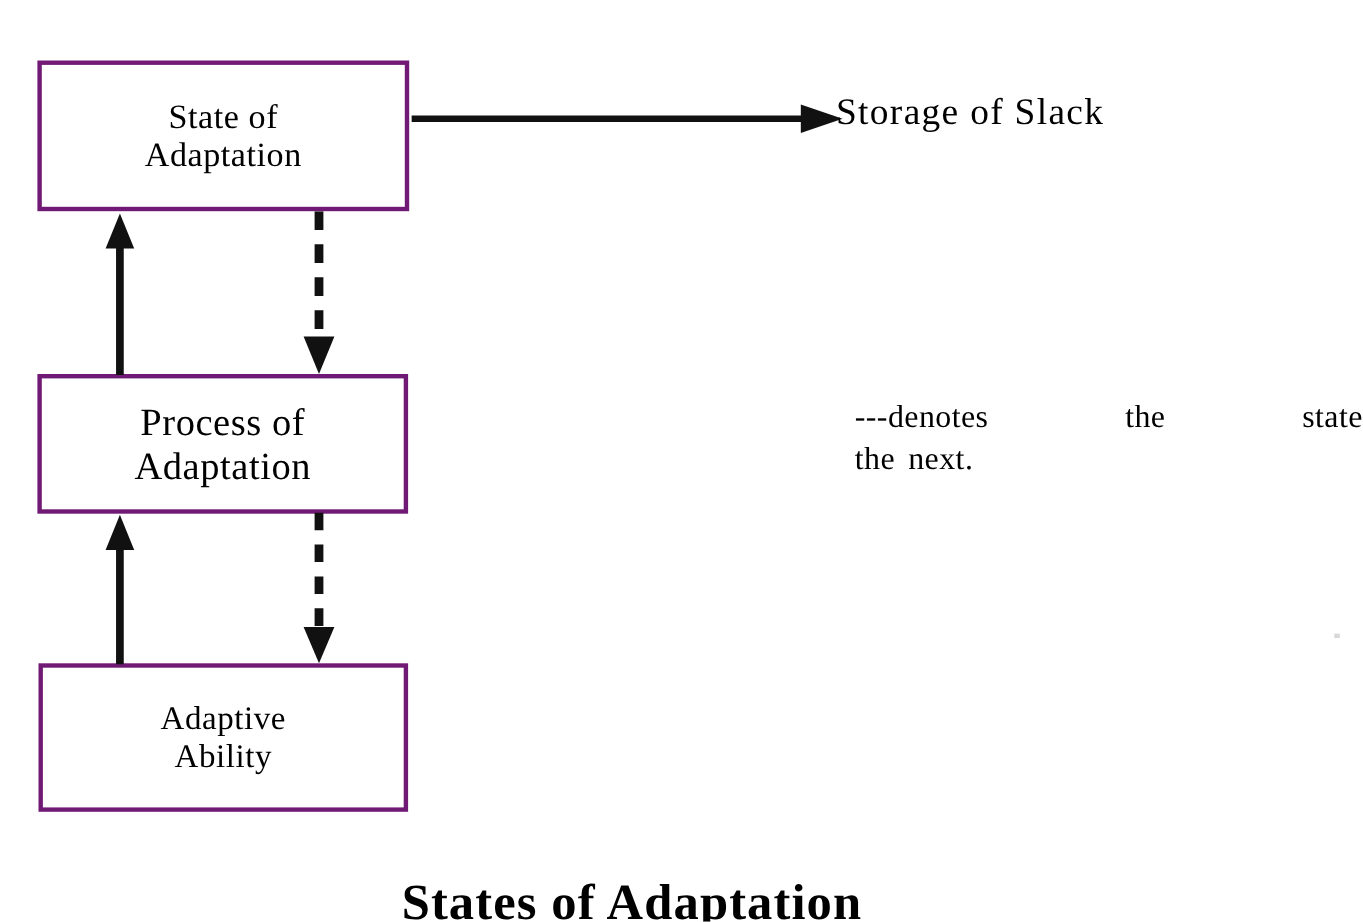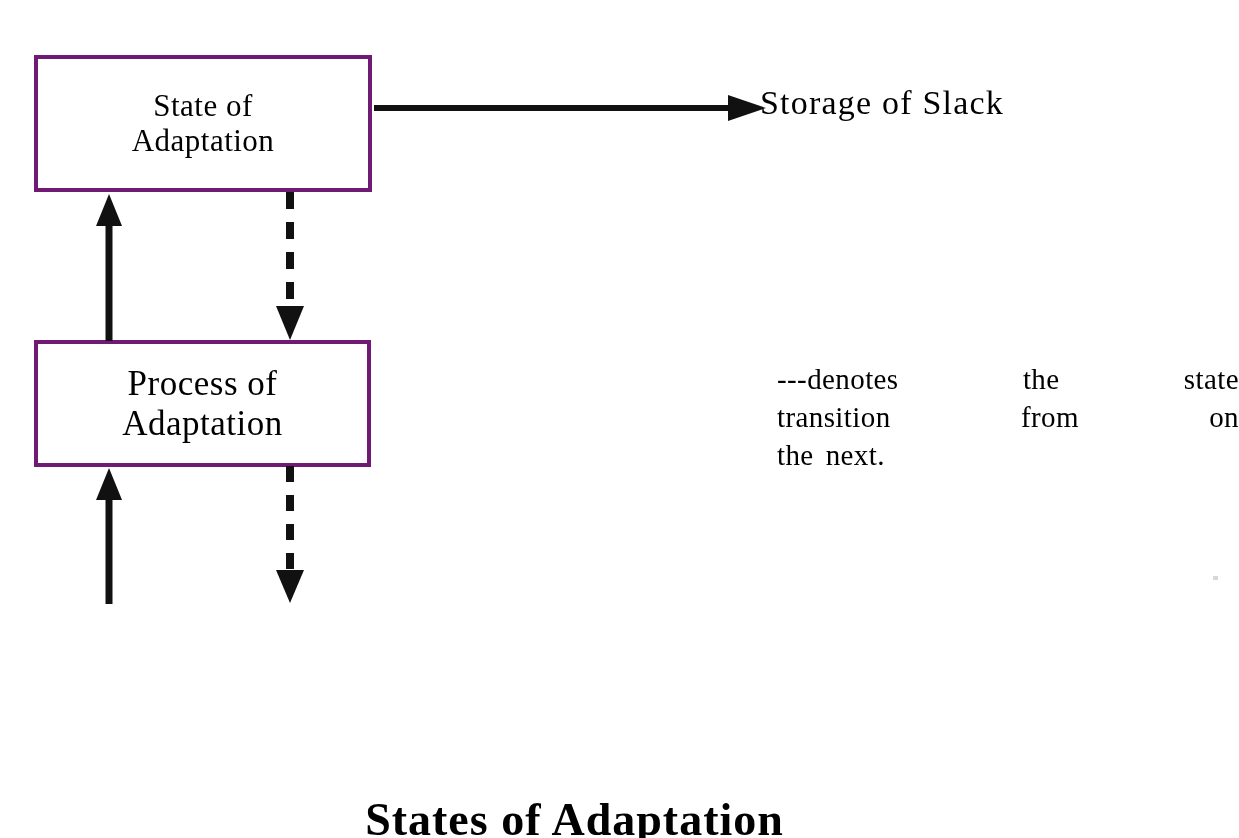--- a/index.html
+++ b/index.html
@@ -148,20 +148,24 @@
   <div class="node-box" id="box-state">
     <span class="node-line">State of</span>
     <span class="node-line">Adaptation</span>
   </div>
 
   <div class="node-box" id="box-process">
     <span class="node-line">Process of</span>
     <span class="node-line">Adaptation</span>
   </div>
 
+  <div class="node-box" id="box-ability">
+    <span class="node-line">Adaptive</span>
+    <span class="node-line">Ability</span>
+  </div>
 
   <svg class="vconn" id="arrow-up-process-to-state" viewBox="0 0 34 149">
     <line x1="17" y1="149" x2="17" y2="26" stroke="#111111" stroke-width="7"></line>
     <polygon points="17,2 4,34 30,34" fill="#111111"></polygon>
   </svg>
 
   <svg class="vconn" id="arrow-down-state-to-process" viewBox="0 0 36 149">
     <line x1="18" y1="0" x2="18" y2="120" stroke="#111111" stroke-width="8" stroke-dasharray="17 13"></line>
     <polygon points="18,148 4,114 32,114" fill="#111111"></polygon>
   </svg>
@@ -182,25 +186,20 @@
   </svg>
 
   <div id="label-storage-of-slack">Storage of Slack</div>
 
   <div id="legend-note">
     <div class="legend-line justified">
       <span class="w">---denotes</span>
       <span class="w">the</span>
       <span class="w">state</span>
     </div>
-    <div class="legend-line justified">
-      <span class="w">transition</span>
-      <span class="w">from</span>
-      <span class="w">on</span>
-    </div>
     <div class="legend-line last">
       <span class="w">the</span>
       <span class="w">next.</span>
     </div>
   </div>
 
   <div id="diagram-title">
     <span class="title-inner">States of Adaptation</span>
   </div>
 

